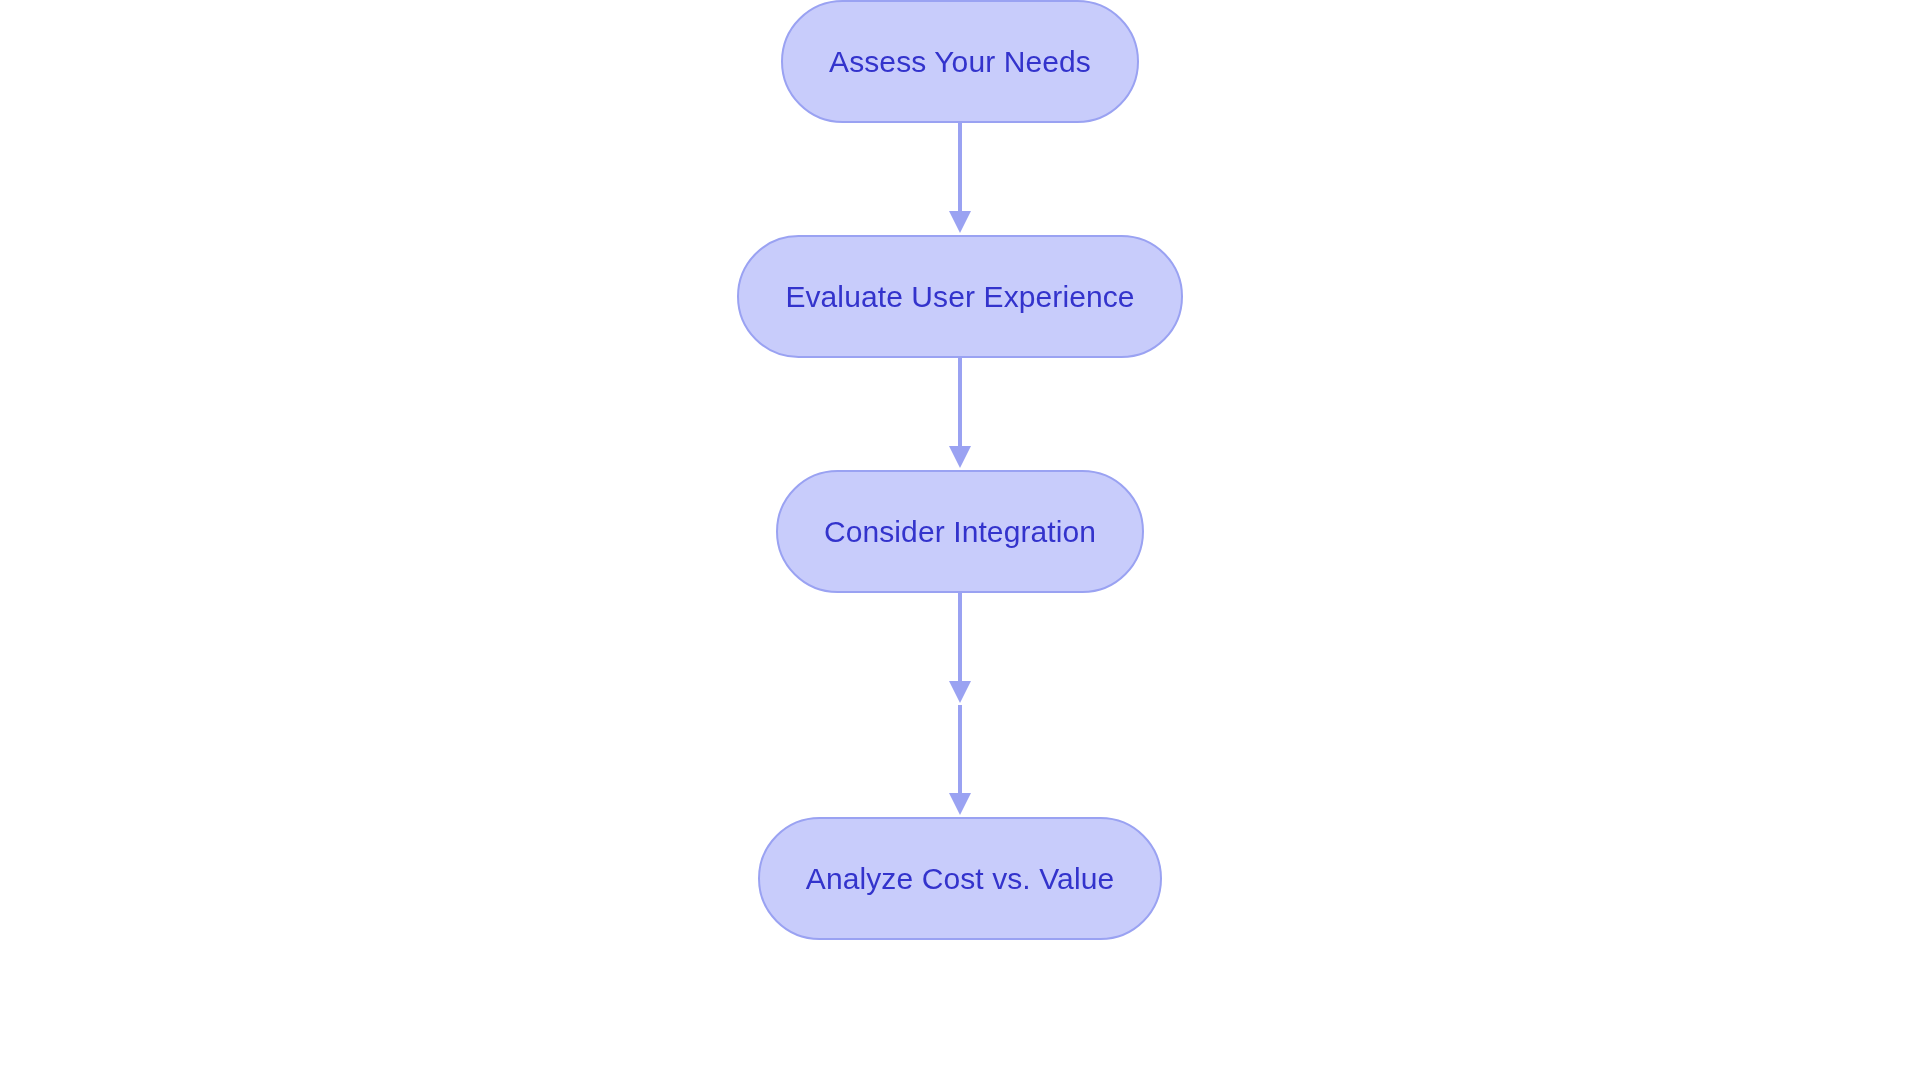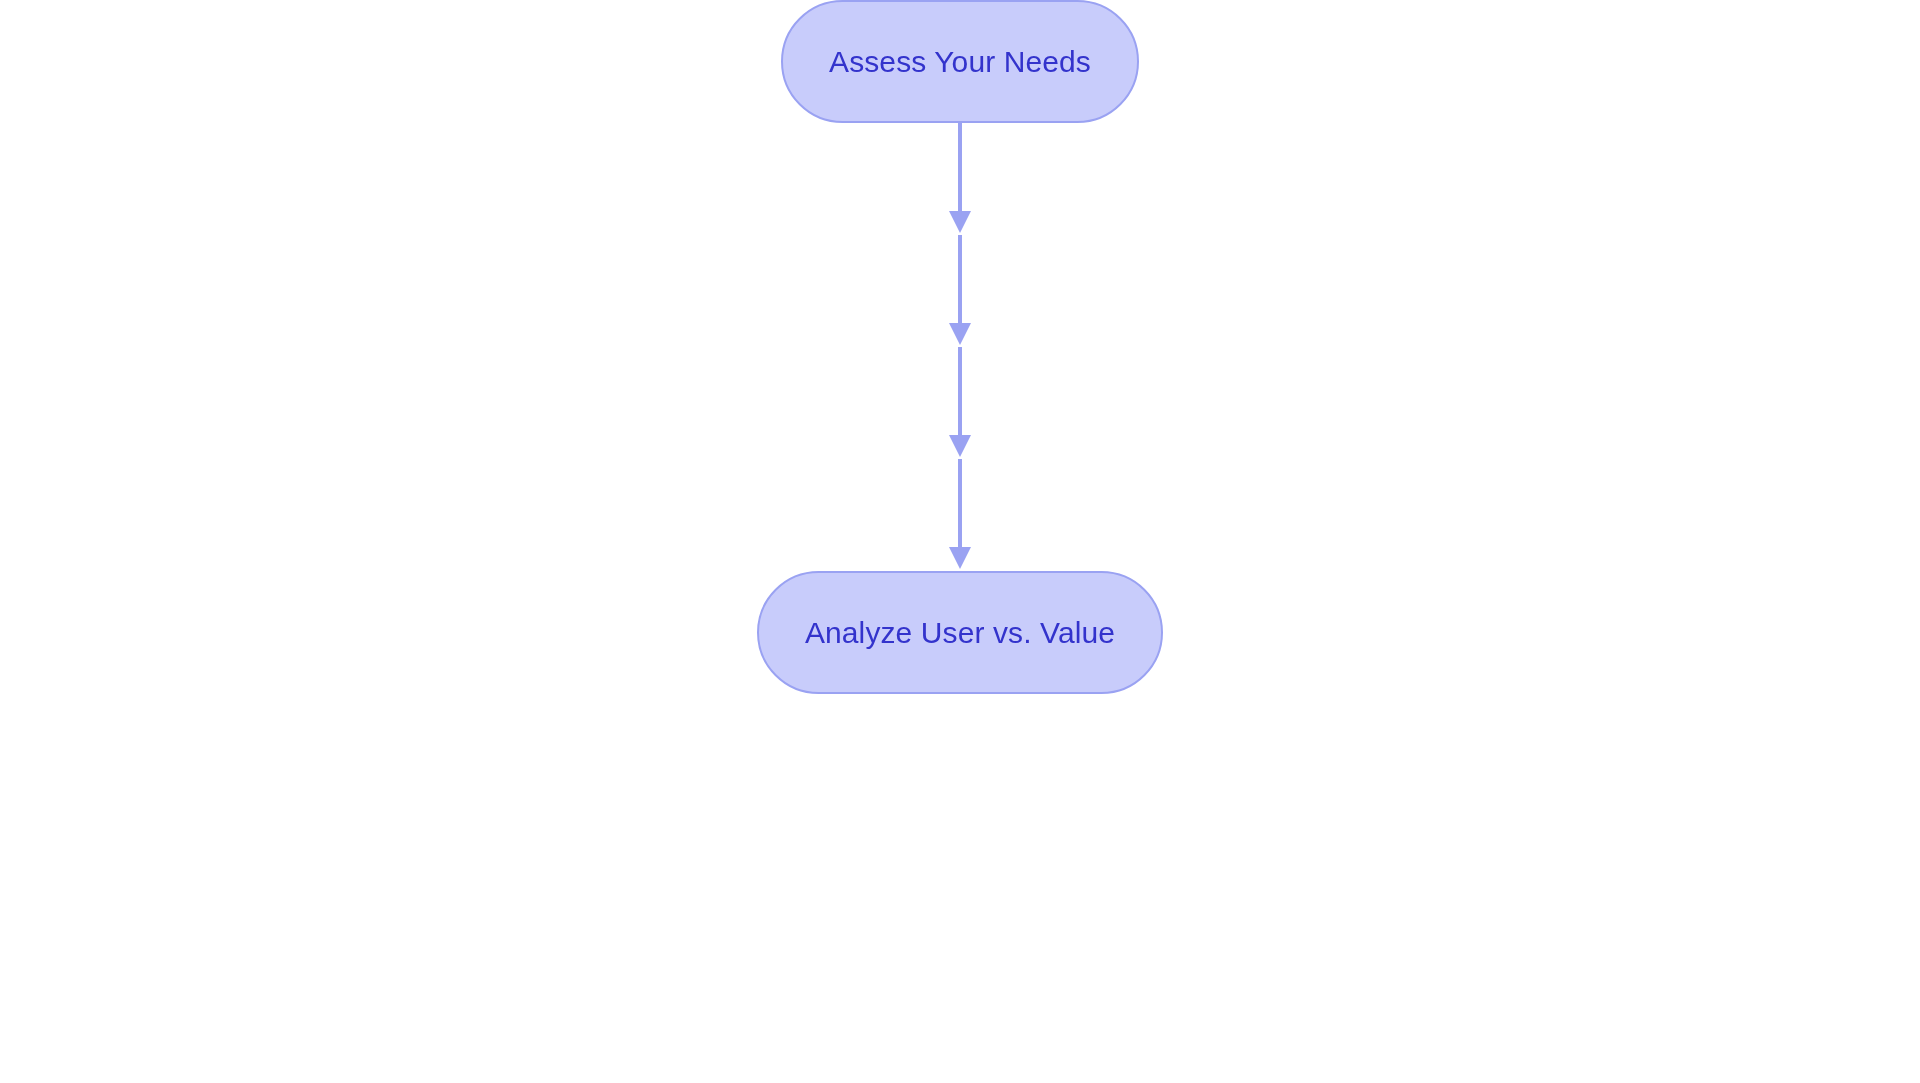--- a/index.html
+++ b/index.html
@@ -80,36 +80,42 @@
 
     <div class="node">
       <span class="node-label">Assess Your Needs</span>
     </div>
 
     <svg class="connector" viewBox="0 0 24 112">
       <line class="connector-line" x1="12" y1="0" x2="12" y2="92"></line>
       <polygon class="connector-head" points="12,110 1,88 23,88"></polygon>
     </svg>
 
+    <div class="node">
+      <span class="node-label">Evaluate User Experience</span>
+    </div>
 
     <svg class="connector" viewBox="0 0 24 112">
       <line class="connector-line" x1="12" y1="0" x2="12" y2="92"></line>
       <polygon class="connector-head" points="12,110 1,88 23,88"></polygon>
     </svg>
 
+    <div class="node">
+      <span class="node-label">Consider Integration</span>
+    </div>
 
     <svg class="connector" viewBox="0 0 24 112">
       <line class="connector-line" x1="12" y1="0" x2="12" y2="92"></line>
       <polygon class="connector-head" points="12,110 1,88 23,88"></polygon>
     </svg>
 
 
     <svg class="connector" viewBox="0 0 24 112">
       <line class="connector-line" x1="12" y1="0" x2="12" y2="92"></line>
       <polygon class="connector-head" points="12,110 1,88 23,88"></polygon>
     </svg>
 
     <div class="node">
-      <span class="node-label">Analyze User vs. Value</span>
+      <span class="node-label">Analyze Cost vs. Value</span>
     </div>
 
   </div>
 </div>
 
 </body></html>

